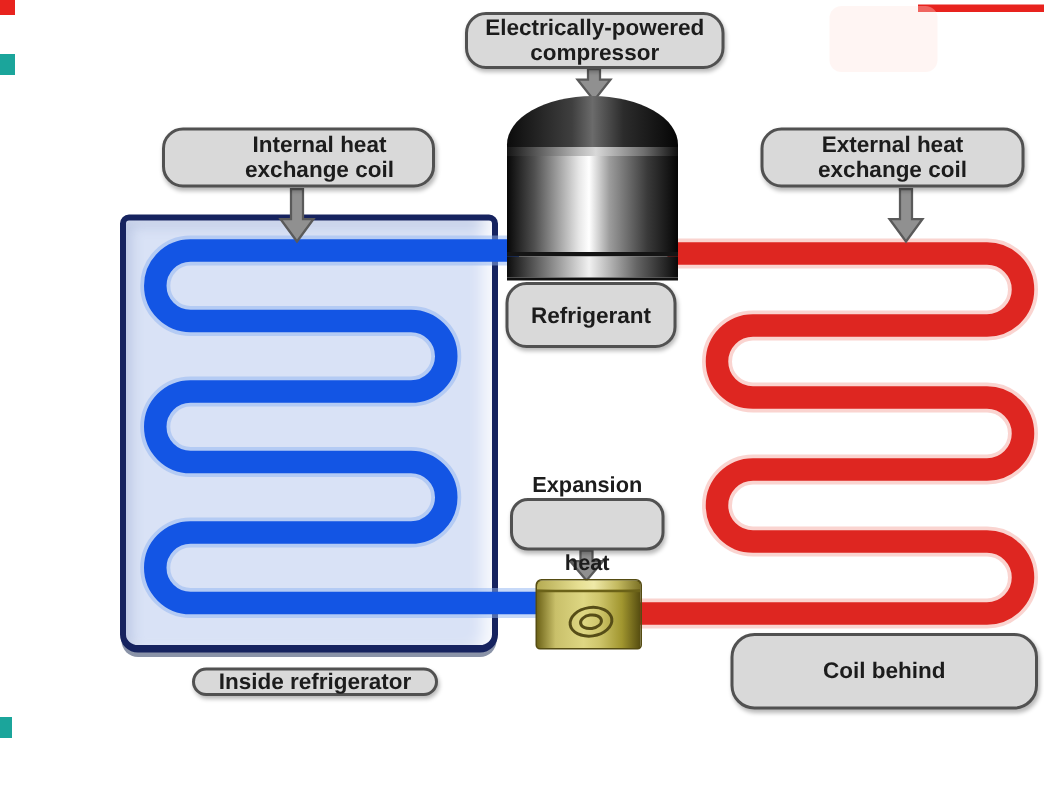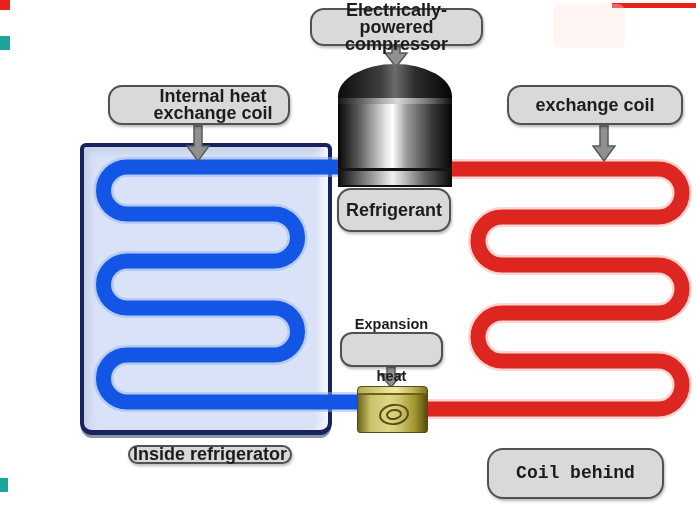--- a/index.html
+++ b/index.html
@@ -66,32 +66,32 @@
   .valve-ring-inner {
     position:absolute; left:5px; top:3px; width:12px; height:7px;
     border:2px solid #564d17; border-radius:50%;
   }
   
   .callout {
     position:absolute; z-index:5; box-sizing:border-box;
     background:#d9d9d9;
     border:2px solid #515151;
     color:#1c1c1c;
-    font-weight:bold; font-size:18px; line-height:17px;
+    font-weight:bold; font-size:15px; line-height:17px;
     display:flex; flex-direction:column; align-items:center; justify-content:center;
     text-align:center;
     box-shadow:1px 2px 3px rgba(0,0,0,0.28);
   }
   .co-compressor  { left:310px; top:8px;   width:173px; height:38px; border-radius:14px; }
   .co-internal    { left:108px; top:85px;  width:182px; height:40px; border-radius:14px;padding-left:28px; }
   .co-external    { left:507px; top:85px;  width:176px; height:40px; border-radius:14px; }
   .co-refrigerant { left:337px; top:188px; width:114px; height:44px; border-radius:14px; }
   .co-expansion   { left:340px; top:332px; width:103px; height:35px; border-radius:12px; font-size:14.5px; line-height:16px;gap:36px; }
   .co-inside      { left:128px; top:445px; width:164px; height:19px; border-radius:16px; }
-  .co-coilbehind  { left:487px; top:448px; width:177px; height:51px; border-radius:16px;font-family:Liberation Mono, monospace; }
+  .co-coilbehind  { left:487px; top:422px; width:205px; height:51px; border-radius:16px; }
   
   .art { position:absolute; z-index:6; }
   .art-red-sq     { left:0;    top:0;    width:10px; height:10px; background:#e8231e; }
   .art-teal-sq-1  { left:0;    top:36px; width:10px; height:14px; background:#1ba59b; }
   .art-teal-sq-2  { left:0;    top:478px; width:8px; height:14px; background:#1ba59b; }
   .art-red-line   { left:612px; top:3px; width:84px; height:5px;  background:#e8231e; }
   .art-pink-smudge{ left:553px; top:4px; width:72px; height:44px; background:rgba(255,226,222,0.35); border-radius:8px; }
 </style>
 </head>
 <body>
@@ -133,20 +133,21 @@
     <span>Electrically-powered</span>
     <span>compressor</span>
   </div>
 
   <div class="callout co-internal">
     <span>Internal heat</span>
     <span>exchange coil</span>
   </div>
 
   <div class="callout co-external">
+    <span>External heat</span>
     <span>exchange coil</span>
   </div>
 
   <div class="callout co-refrigerant">
     <span>Refrigerant</span>
   </div>
 
   <div class="callout co-expansion">
     <span>Expansion</span>
     <span>heat</span>

